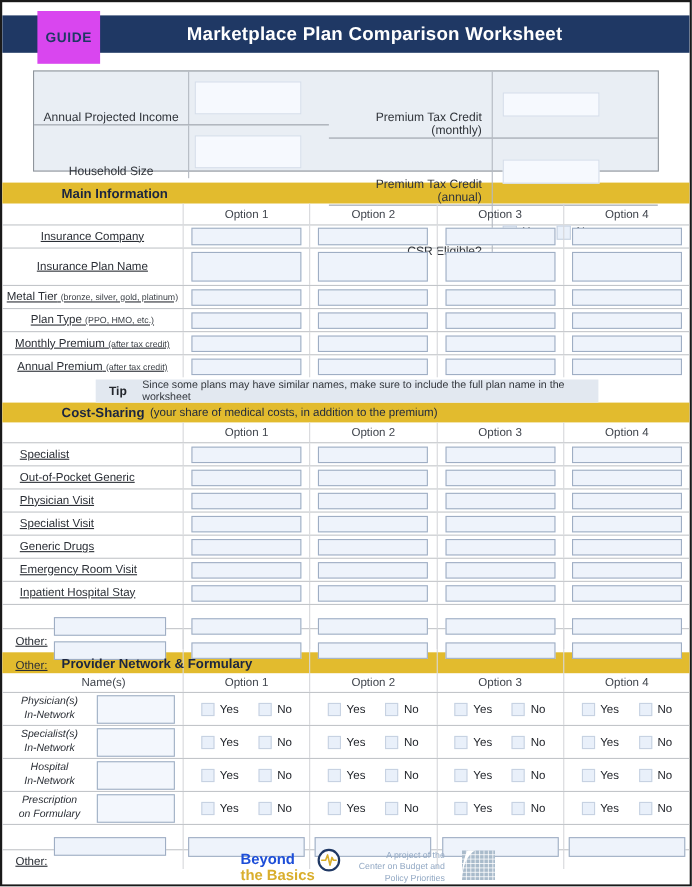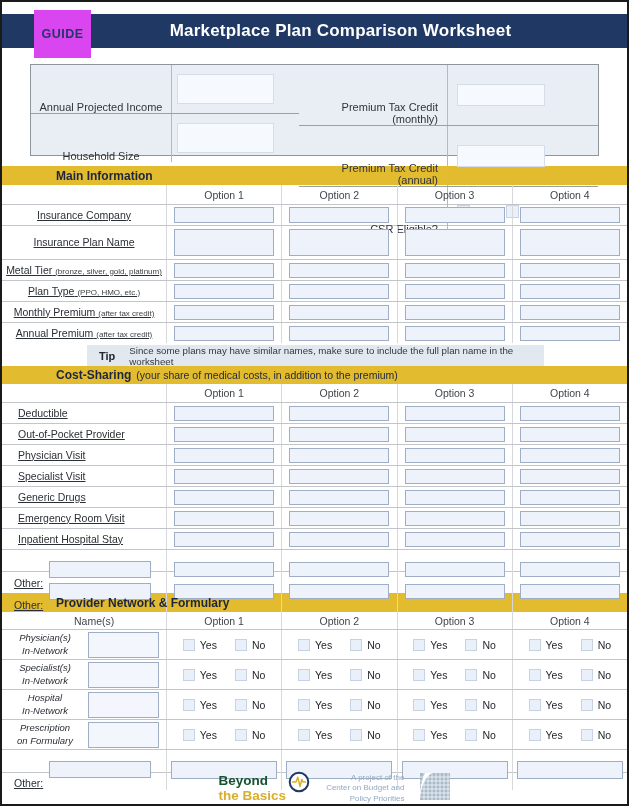--- a/index.html
+++ b/index.html
@@ -68,21 +68,21 @@
   .pair{ display:flex; align-items:center; gap:5px; }
   .cb{ width:12px; height:12px; background:#E9F0FA; border:1px solid #C7D2E2; }
   .cb.s{ width:13px; height:13px; }
   .yn-t{ font-size:10.5px; color:#23262c; }
   .in-w{ width:106px; height:18px; }
 
   
   .footer{ height:32px; border-top:1px solid #c2c5c9; display:flex; align-items:center; justify-content:center; gap:16px; padding-left:40px; }
   .bb{ display:flex; align-items:flex-start; }
   .bb-txt{ text-align:left; line-height:1.05; }
-  .bb-beyond{ font-size:13.5px; font-weight:bold; color:#14532d; }
+  .bb-beyond{ font-size:13.5px; font-weight:bold; color:#1d4ed8; }
   .bb-basics{ font-size:13.5px; font-weight:bold; color:#D9AE2C; }
   .pulse-wrap{ margin-left:2px; margin-top:-3px; }
   .proj{ text-align:right; font-size:8px; line-height:1.3; color:#93A9C4; }
 </style>
 </head>
 <body>
 
 <div class="page">
 
   <div class="navy-bar">
@@ -276,38 +276,38 @@
       </div>
     <div class="c">
         <span class="opt-h">Option 3</span>
       </div>
     <div class="c">
         <span class="opt-h">Option 4</span>
       </div>
   </div>
   <div class="trow h21">
     <div class="c left-c">
-        <span class="rl">Deductible</span>
+        <span class="rl">Specialist</span>
       </div>
     <div class="c">
         <div class="box in-s"></div>
       </div>
     <div class="c">
         <div class="box in-s"></div>
       </div>
     <div class="c">
         <div class="box in-s"></div>
       </div>
     <div class="c">
         <div class="box in-s"></div>
       </div>
   </div>
   <div class="trow h21">
     <div class="c left-c">
-        <span class="rl">Out-of-Pocket Provider</span>
+        <span class="rl">Out-of-Pocket Generic</span>
       </div>
     <div class="c">
         <div class="box in-s"></div>
       </div>
     <div class="c">
         <div class="box in-s"></div>
       </div>
     <div class="c">
         <div class="box in-s"></div>
       </div>

